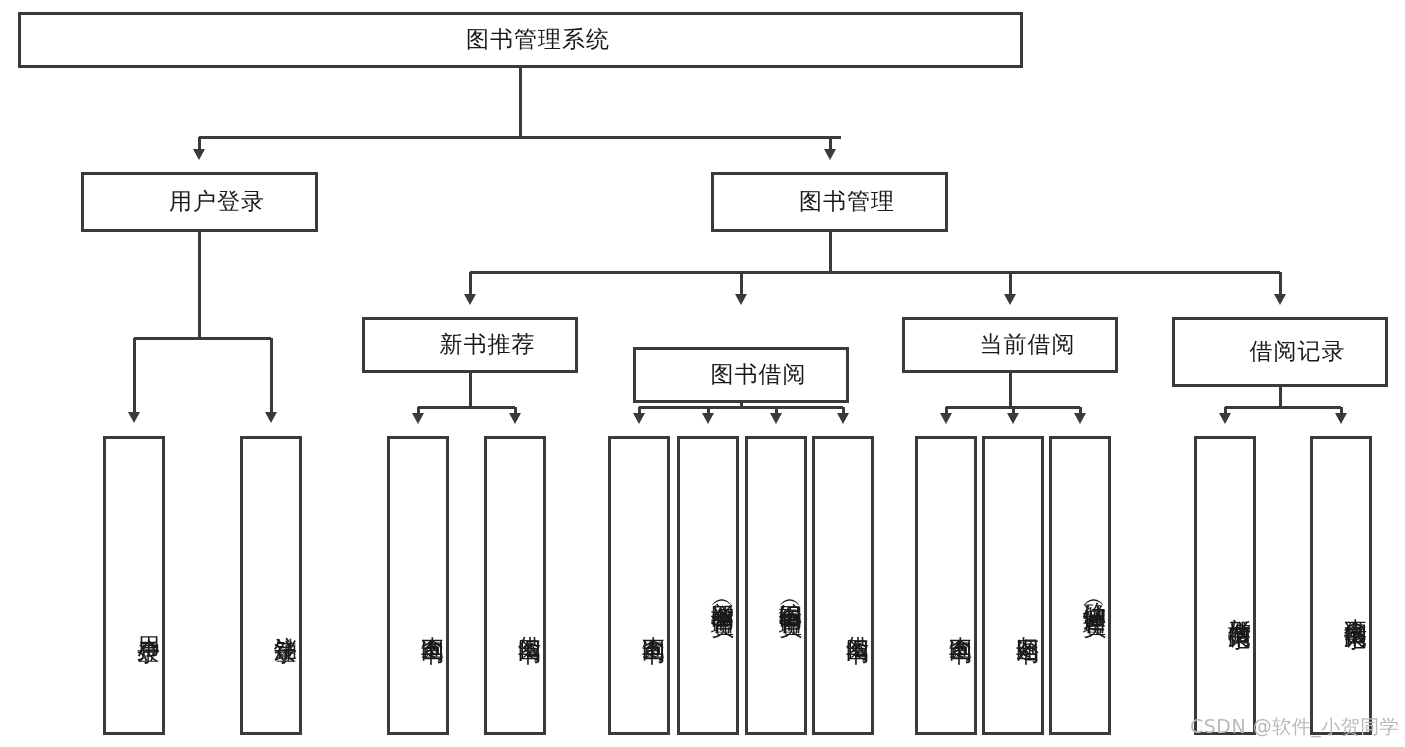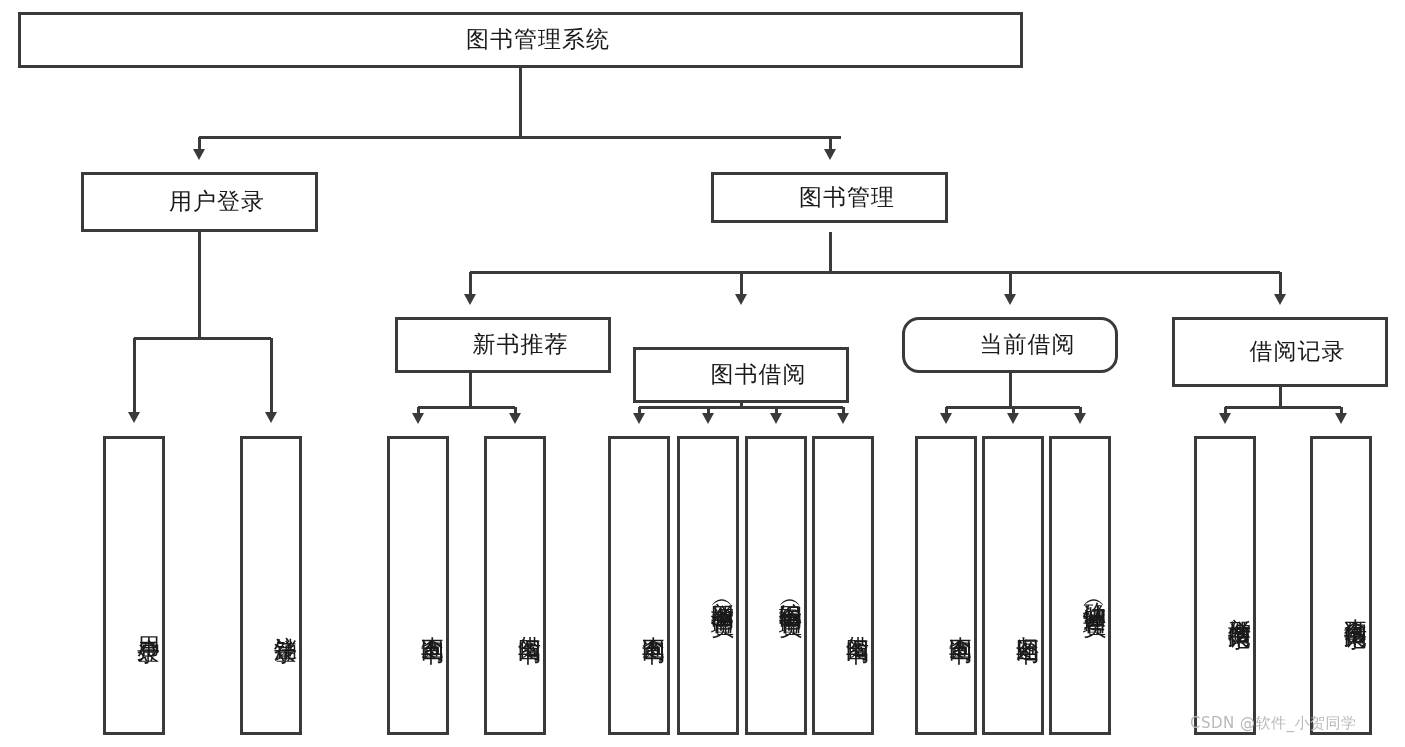--- a/index.html
+++ b/index.html
@@ -50,21 +50,21 @@
     letter-spacing: 2px;
     align-items: flex-start;
     justify-content: center;
     padding-top: 14px;
     white-space: nowrap;
   }
   .node-v.leaf-short { padding-top: 72px; }
   .node-v.leaf-mid   { padding-top: 40px; }
   .watermark {
     position: absolute;
-    font-size: 15px;
+    font-size: 19px;
     color: #b9b9b9;
     letter-spacing: 0.5px;
     white-space: nowrap;
   }
 </style>
 </head>
 <body>
 
 <div id="diagram-root">
 
@@ -114,25 +114,25 @@
       <path d="M1280,373 L1280,407"></path>
       <path d="M1225,407 L1341,407"></path>
       <path d="M1225,407 L1225,414" marker-end="url(#arrow)"></path>
       <path d="M1341,407 L1341,414" marker-end="url(#arrow)"></path>
     </g>
   </svg>
 
   <div class="node node-h" style="left:18px; top:12px; width:1005px; height:56px;">图书管理系统</div>
 
   <div class="node node-h" style="left:81px; top:172px; width:237px; height:60px;">用户登录</div>
-  <div class="node node-h" style="left:711px; top:172px; width:237px; height:51px;">图书管理</div>
+  <div class="node node-h" style="left:711px; top:172px; width:237px; height:60px;">图书管理</div>
 
-  <div class="node node-h" style="left:362px; top:317px; width:216px; height:56px;margin-left:33px;">新书推荐</div>
+  <div class="node node-h" style="left:362px; top:317px; width:216px; height:56px;">新书推荐</div>
   <div class="node node-h" style="left:633px; top:317px; width:216px; height:56px;margin-top:30px;">图书借阅</div>
-  <div class="node node-h" style="left:902px; top:317px; width:216px; height:56px;border-radius:17px;">当前借阅</div>
+  <div class="node node-h" style="left:902px; top:317px; width:216px; height:56px;">当前借阅</div>
   <div class="node node-h" style="left:1172px; top:317px; width:216px; height:70px;">借阅记录</div>
 
   <div class="node node-v leaf-short" style="left:103px; top:436px; width:62px; height:299px;">用户登录</div>
   <div class="node node-v leaf-short" style="left:240px; top:436px; width:62px; height:299px;">注销登录</div>
 
   <div class="node node-v leaf-short" style="left:387px; top:436px; width:62px; height:299px;">查询图书</div>
   <div class="node node-v leaf-short" style="left:484px; top:436px; width:62px; height:299px;">借阅图书</div>
 
   <div class="node node-v leaf-short" style="left:608px; top:436px; width:62px; height:299px;">查询图书</div>
   <div class="node node-v" style="left:677px; top:436px; width:62px; height:299px;">新增图书（管理员）</div>

